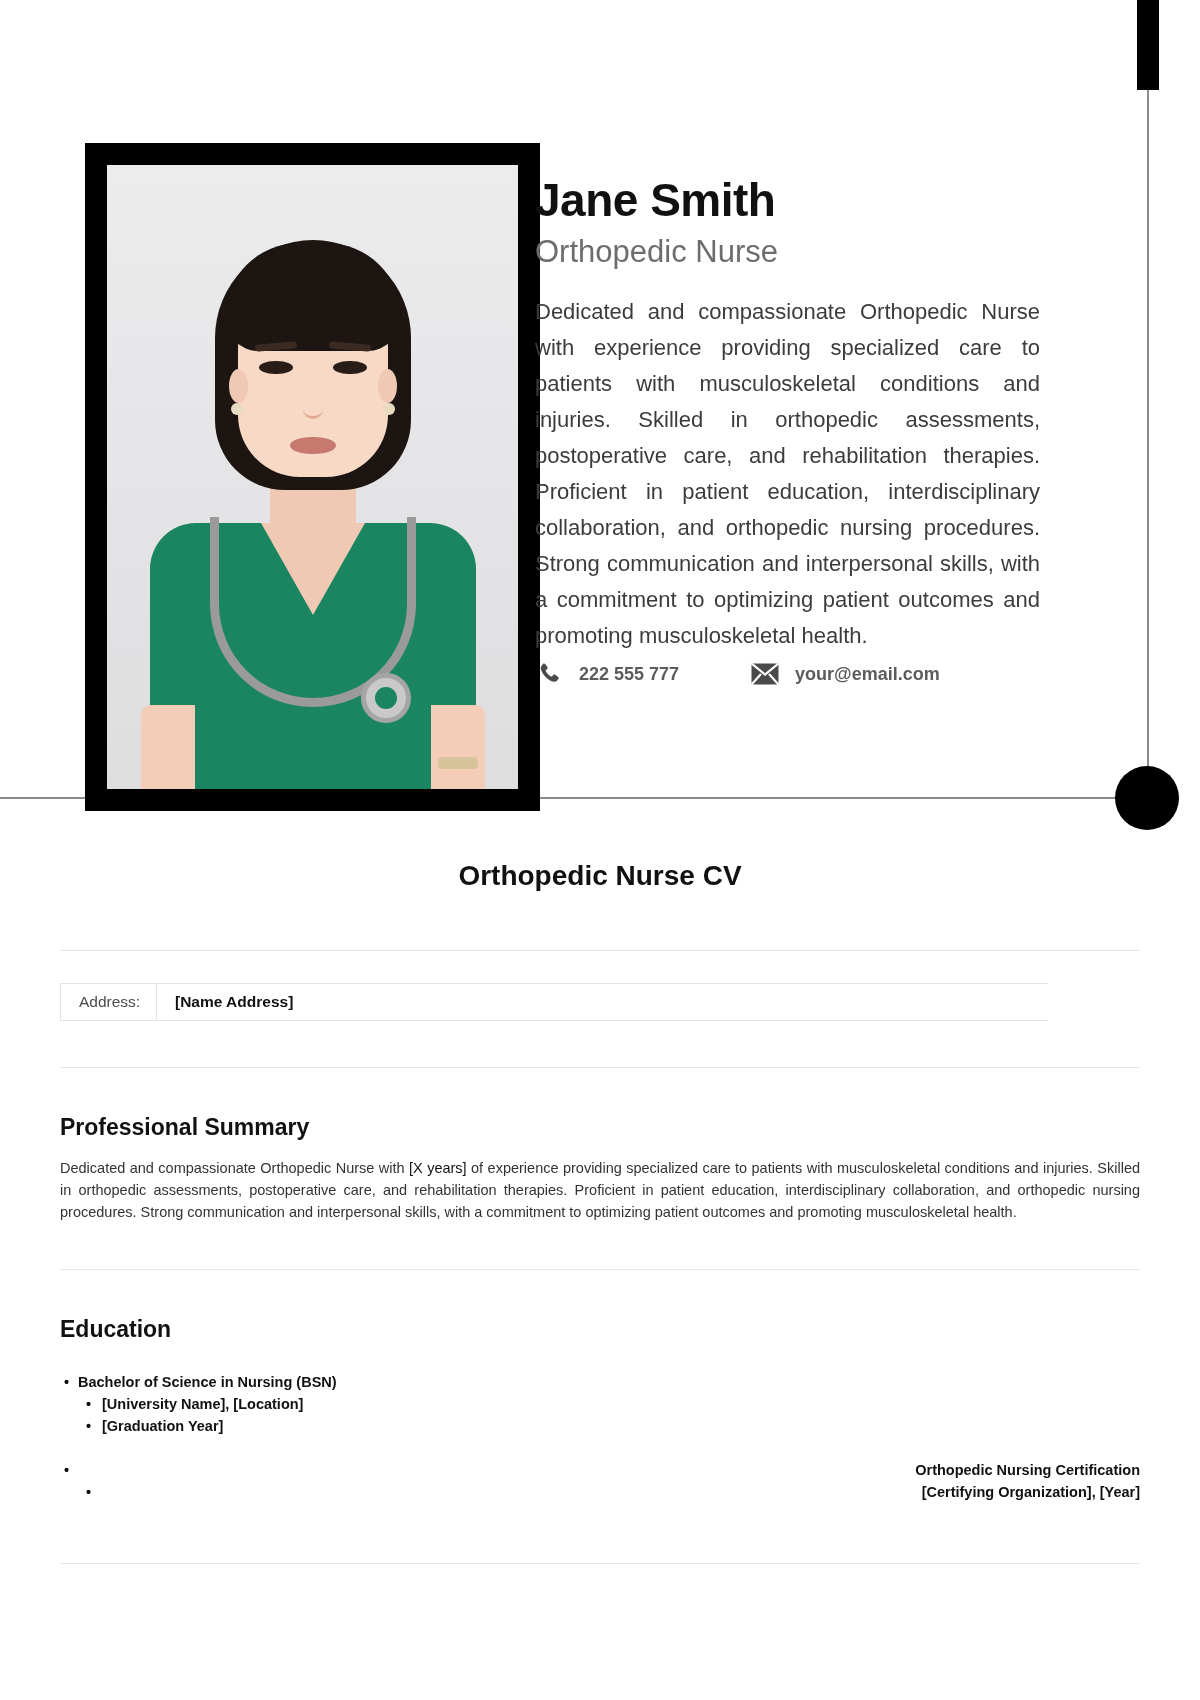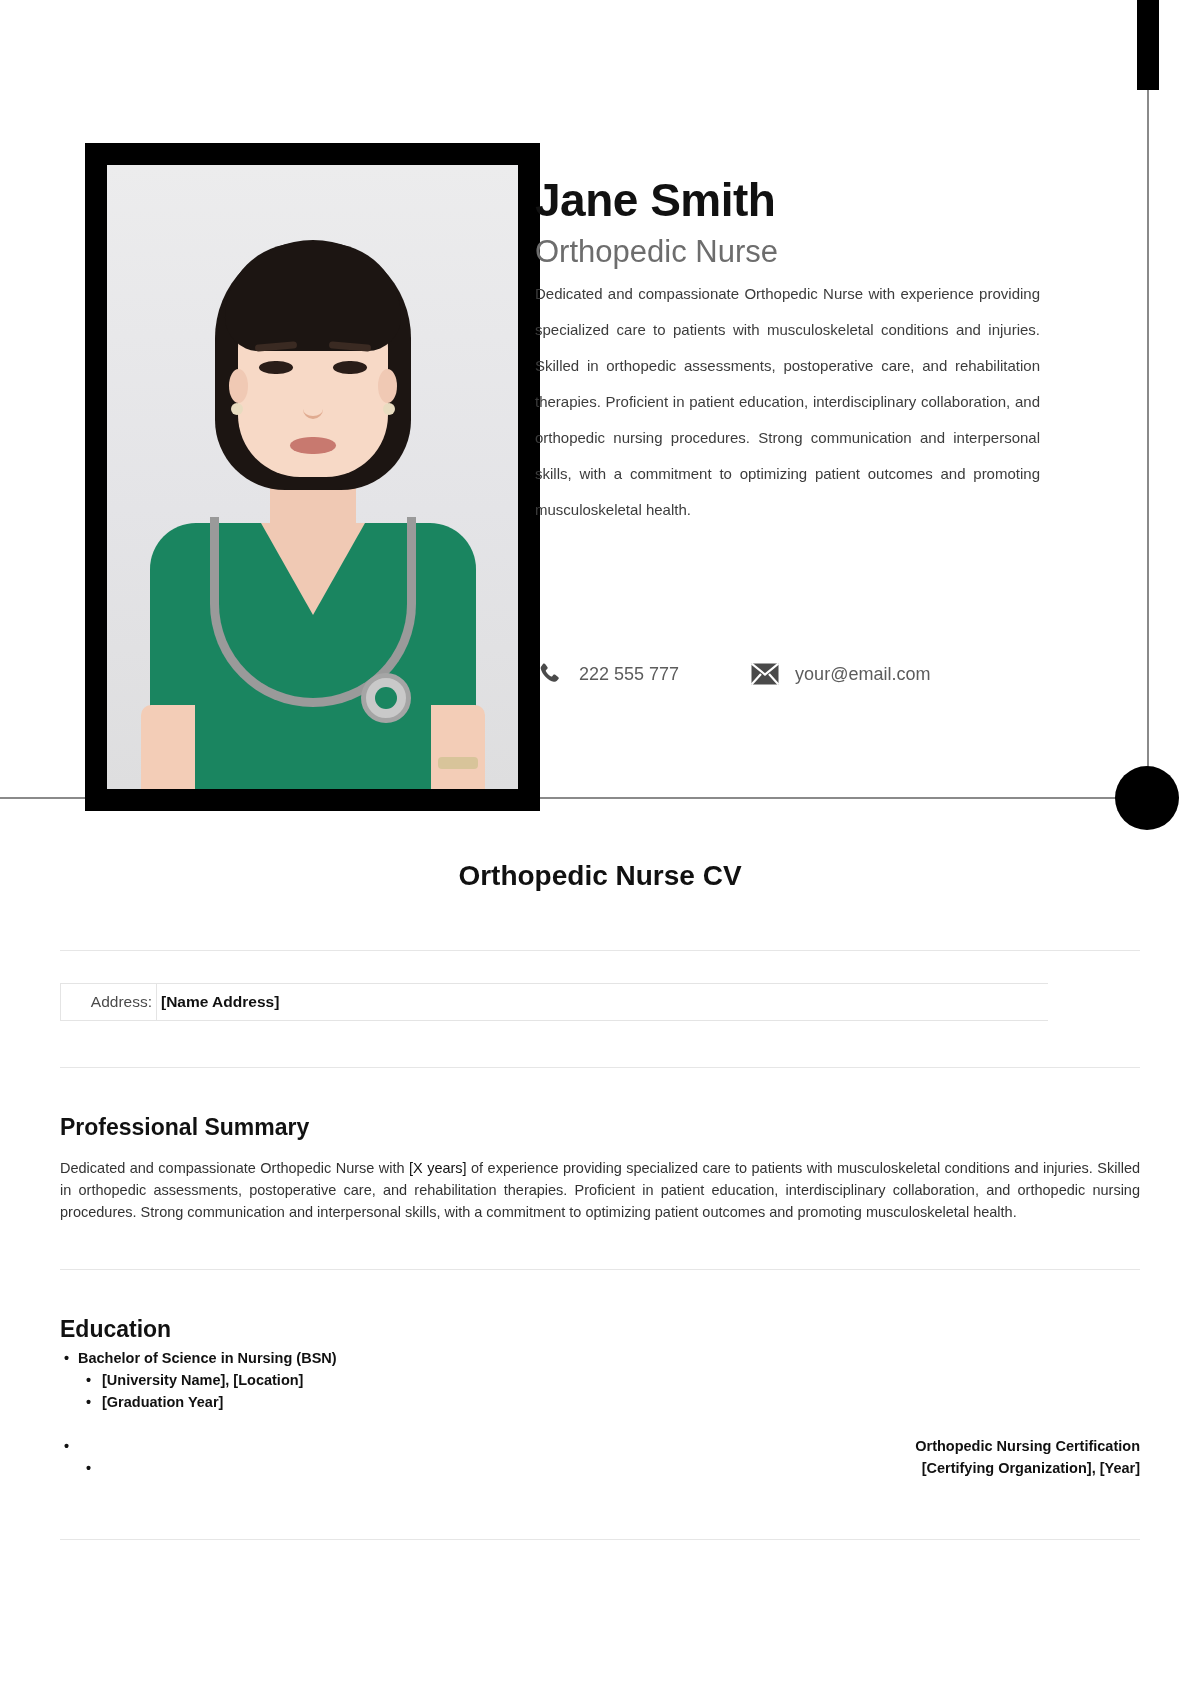--- a/index.html
+++ b/index.html
@@ -226,40 +226,41 @@
     line-height: 1.15;
   }
   .hero-role {
     font-size: 31px;
     font-weight: 400;
     color: #6d6d6d;
     line-height: 1.25;
     margin-top: 6px;
   }
   .hero-summary {
-    margin-top: 4px;
-    font-size: 15px;
+    margin-top: 22px;
+    font-size: 22px;
     line-height: 36px;
     color: #3c3c3c;
     text-align: justify;
     text-justify: inter-word;
   }
 
   .hero-contacts {
     position: absolute;
     left: 535px;
     top: 660px;
     display: flex;
     align-items: center;
     gap: 72px;
   }
   .contact {
     display: flex;
     align-items: center;
     gap: 16px;
+    font-weight: bold;
   }
   .contact-ico {
     width: 28px;
     height: 28px;
     display: flex;
     align-items: center;
     justify-content: center;
     color: #4a4a4a;
   }
   .contact-ico svg { display: block; }
@@ -296,21 +297,21 @@
 
   .info-table {
     margin: 32px 60px 0 60px;
     border: 1px solid #e4e4e4;
     border-collapse: collapse;
     width: 988px;
     table-layout: fixed;
   }
   .info-table td {
     border: 1px solid #e4e4e4;
-    padding: 9px 4px;
+    padding: 9px 18px;
     vertical-align: middle;
   }
   .info-table td.k {
     width: 96px;
     text-align: right;
     font-size: 15.5px;
     color: #4a4a4a;
     font-weight: 400;
     white-space: nowrap;
   }
@@ -340,21 +341,21 @@
   .section-p {
     margin-top: 16px;
     font-size: 14.5px;
     line-height: 22px;
     color: #333333;
     text-align: justify;
     text-justify: inter-word;
   }
   .section-p b { font-weight: 400; color: #111111; }
 
-  .edu-list { margin-top: 4px; }
+  .edu-list { margin-top: 28px; }
   .edu-group { margin-bottom: 22px; }
   .edu-group:last-child { margin-bottom: 0; text-align: right; }
   .edu-l1 {
     font-size: 14.5px;
     font-weight: 700;
     color: #111111;
     line-height: 22px;
     padding-left: 18px;
     position: relative;
   }

